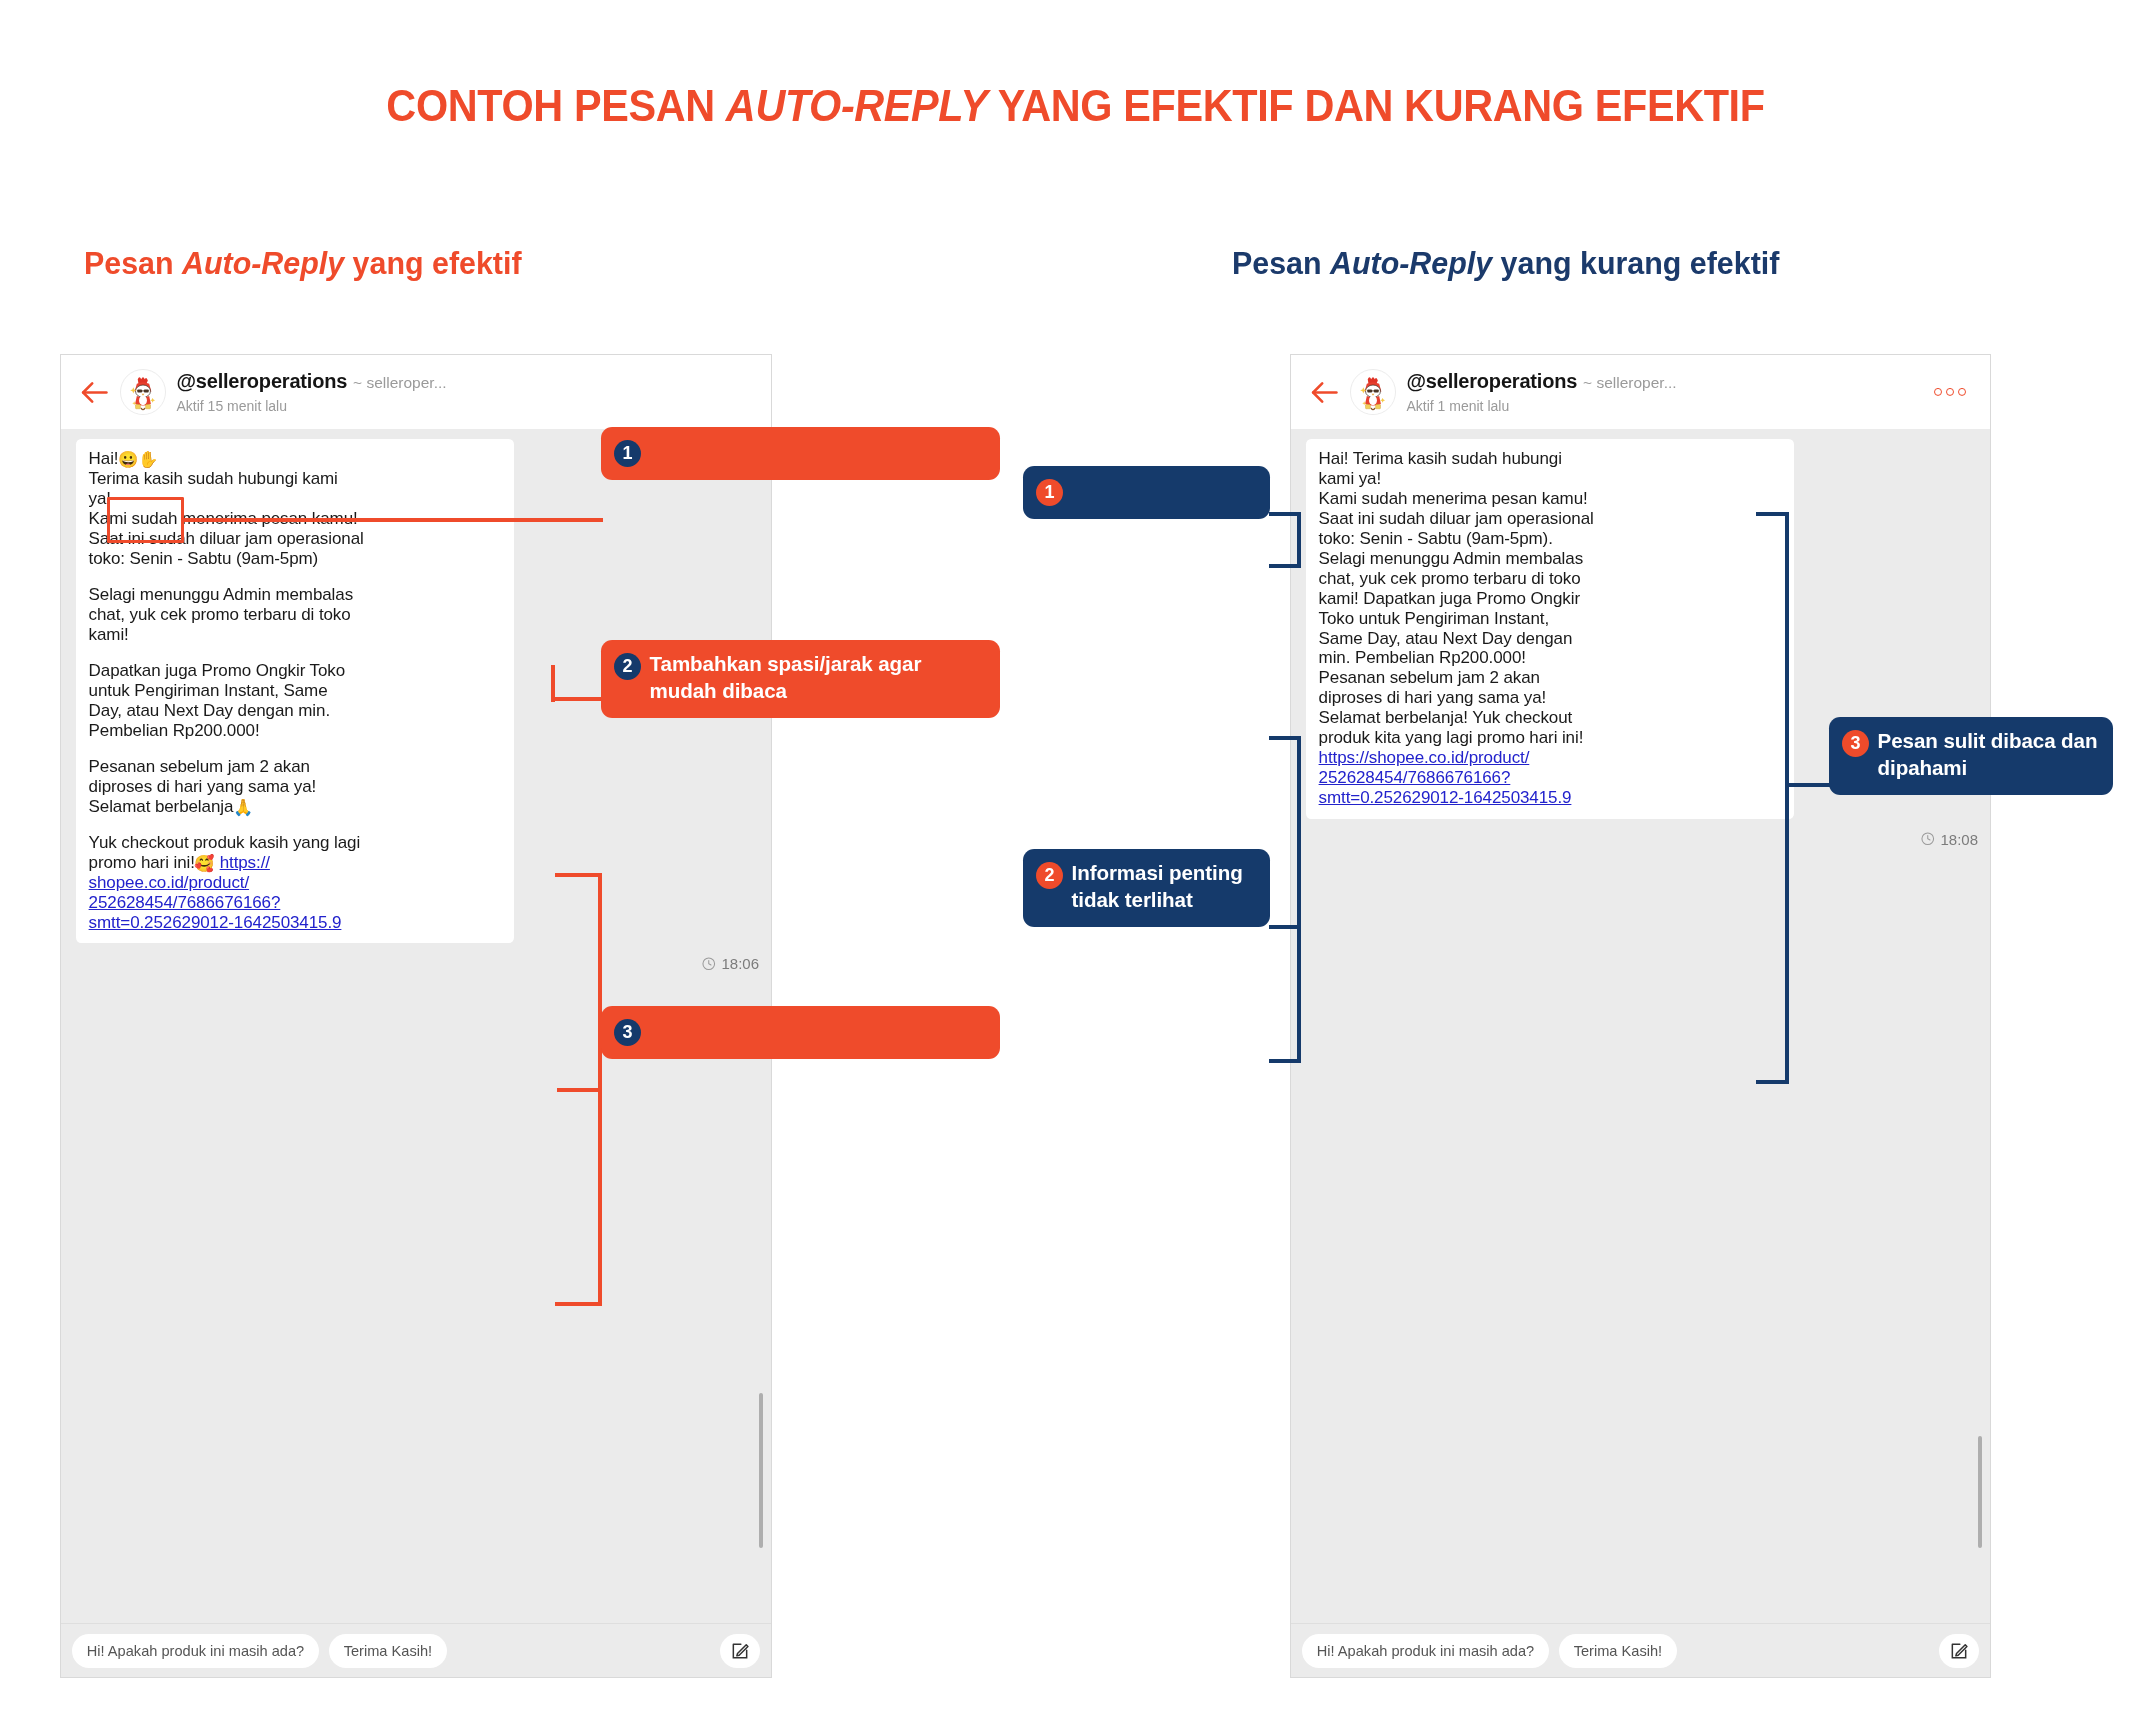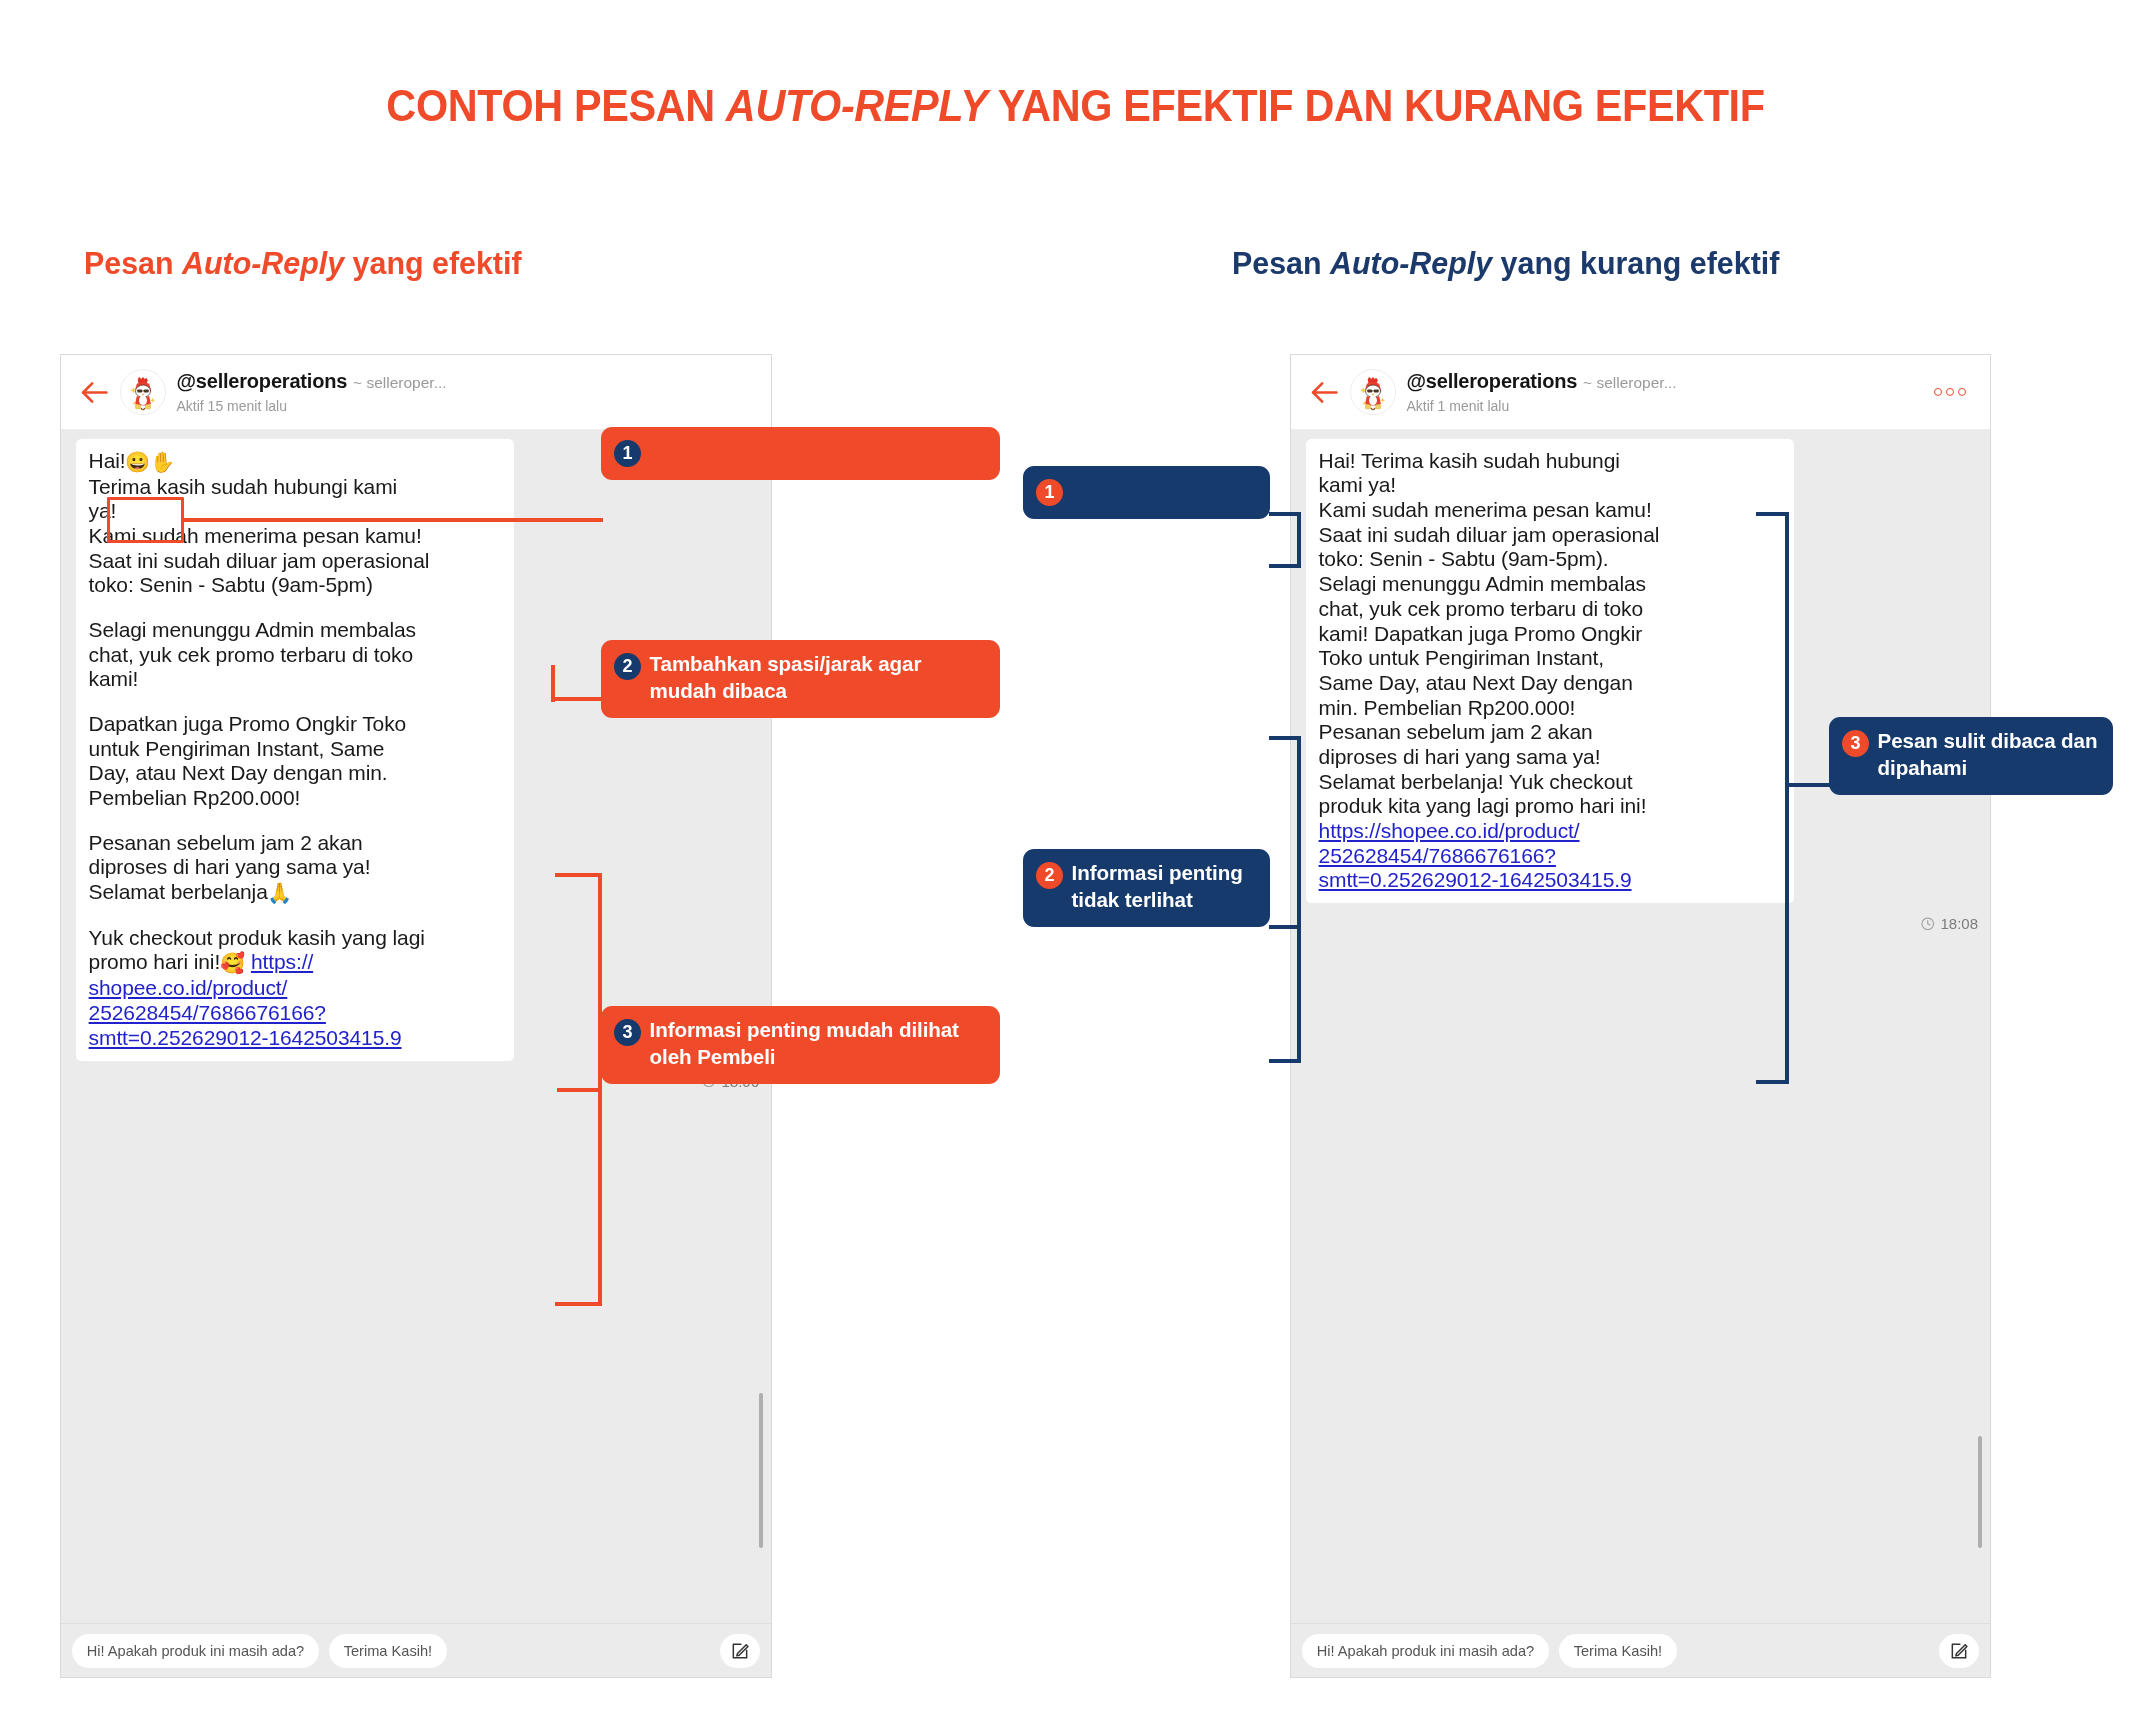--- a/index.html
+++ b/index.html
@@ -98,21 +98,21 @@
     height: calc(100% - 74px - 54px);
     background: #ebebeb;
     padding: 10.3px 0 0 0;
   }
   .bubble {
     position: relative;
     background: #ffffff;
     border-radius: 5.2px;
     margin-left: 14.6px;
     padding: 9.5px 12px 10.3px 13px;
-    font-size: 21px;
+    font-size: 17px;
     line-height: 1.175;
     color: #1a1a1a;
     letter-spacing: -0.1px;
   }
   #bubble-left  { width: 438px; }
   #bubble-right { width: 488px; }
   .bubble p { margin: 0; }
   .bubble .blank { height: 0.95em; }
   .bubble a, .bubble .link {
     color: #2222cc;
@@ -441,21 +441,20 @@
   <span class="badge">1</span>
 </div>
 
 <div class="callout orange" id="co-l2" style="left:601px; top:640px; width:399px;">
   <span class="badge">2</span>
   <span class="ctext">Tambahkan spasi/jarak agar mudah dibaca</span>
 </div>
 
 <div class="callout orange" id="co-l3" style="left:601px; top:1006px; width:399px;">
   <span class="badge">3</span>
-  <span class="ctext">Informasi penting mudah dilihat oleh Pembeli</span>
 </div>
 
 <div class="callout navy" id="co-r1" style="left:1023px; top:466px; width:247px;">
   <span class="badge">1</span>
 </div>
 
 <div class="callout navy" id="co-r2" style="left:1023px; top:849px; width:247px;">
   <span class="badge">2</span>
   <span class="ctext">Informasi penting tidak terlihat</span>
 </div>

